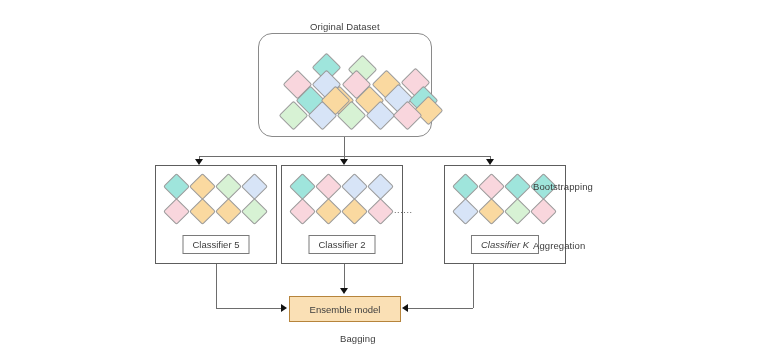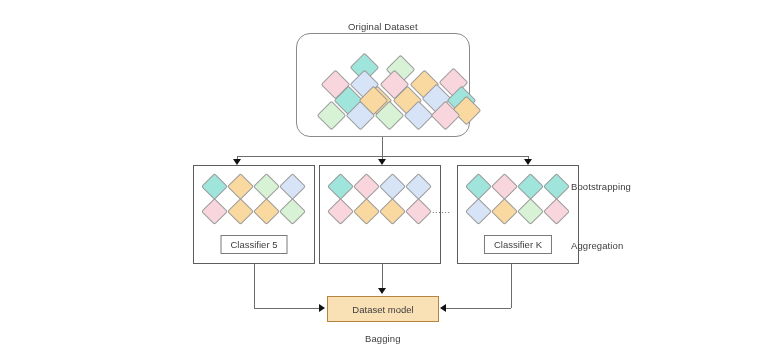--- a/index.html
+++ b/index.html
@@ -1,31 +1,31 @@
 <!DOCTYPE html>
 <html><head>
 <meta charset="utf-8">
 <style>
   html,body{margin:0;padding:0;background:#ffffff;}
   body{width:768px;height:355px;position:relative;overflow:hidden;
        font-family:"Liberation Sans","DejaVu Sans",sans-serif;color:#3b3b3b;}
-  .canvas{position:absolute;inset:0;margin-left:38px;}
+  .canvas{position:absolute;inset:0;}
 
   .lbl{position:absolute;font-size:9.5px;color:#3d3d3d;white-space:nowrap;letter-spacing:.1px;}
 
   
   .dataset-box{position:absolute;left:258px;top:33px;width:174px;height:104px;
     border:1px solid #8a8a8a;border-radius:14px;background:#fff;box-sizing:border-box;}
 
   
   .cls-box{position:absolute;top:165px;width:122px;height:99px;
     border:1px solid #5d5d5d;background:#fff;box-sizing:border-box;}
   #cls1{left:155px;}
   #cls2{left:281px;}
-  #cls3{left:419px;}
+  #cls3{left:444px;font-style:italic;}
 
   .cls-tag{position:absolute;bottom:9px;left:50%;transform:translateX(-50%);
     border:1px solid #7a7a7a;background:#fff;font-size:9.5px;color:#3d3d3d;
     padding:3px 9px;white-space:nowrap;}
 
   
   .dia{position:absolute;width:19px;height:19px;transform:rotate(45deg);
     border:1px solid #9b9b9b;border-radius:2px;box-sizing:border-box;}
   .dia.big{width:21px;height:21px;}
 
@@ -92,20 +92,21 @@
   <div class="dia" style="left: 11px; top: 11px; background: rgb(159, 229, 220);"></div>
       <div class="dia" style="left: 37px; top: 11px; background: rgb(250, 217, 160);"></div>
       <div class="dia" style="left: 63px; top: 11px; background: rgb(215, 242, 212);"></div>
       <div class="dia" style="left: 89px; top: 11px; background: rgb(215, 228, 247);"></div>
       <div class="dia" style="left: 11px; top: 36px; background: rgb(249, 214, 221);"></div>
       <div class="dia" style="left: 37px; top: 36px; background: rgb(250, 217, 160);"></div>
       <div class="dia" style="left: 63px; top: 36px; background: rgb(250, 217, 160);"></div>
       <div class="dia" style="left: 89px; top: 36px; background: rgb(215, 242, 212);"></div>
     </div>
   <div class="cls-box" id="cls2">
+    <div class="cls-tag">Classifier 2</div>
   <div class="dia" style="left: 11px; top: 11px; background: rgb(159, 229, 220);"></div>
       <div class="dia" style="left: 37px; top: 11px; background: rgb(249, 214, 221);"></div>
       <div class="dia" style="left: 63px; top: 11px; background: rgb(215, 228, 247);"></div>
       <div class="dia" style="left: 89px; top: 11px; background: rgb(215, 228, 247);"></div>
       <div class="dia" style="left: 11px; top: 36px; background: rgb(249, 214, 221);"></div>
       <div class="dia" style="left: 37px; top: 36px; background: rgb(250, 217, 160);"></div>
       <div class="dia" style="left: 63px; top: 36px; background: rgb(250, 217, 160);"></div>
       <div class="dia" style="left: 89px; top: 36px; background: rgb(249, 214, 221);"></div>
     </div>
   <div class="cls-box" id="cls3">
@@ -129,17 +130,17 @@
   <div class="ln h" style="left:216px;top:308px;width:66px;"></div>
   <div class="arw-r" style="left:281px;top:304px;"></div>
 
   <div class="ln v" style="left:344px;top:264px;height:25px;"></div>
   <div class="arw-d" style="left:340px;top:288px;"></div>
 
   <div class="ln v" style="left:473px;top:264px;height:44px;"></div>
   <div class="ln h" style="left:408px;top:308px;width:65px;"></div>
   <div class="arw-l" style="left:402px;top:304px;"></div>
 
-  <div class="ens-box">Dataset model</div>
+  <div class="ens-box">Ensemble model</div>
 
-  <div class="lbl" style="left:327px;top:333px;">Bagging</div>
+  <div class="lbl" style="left:340px;top:333px;">Bagging</div>
 
 </div>
 
 </body></html>

